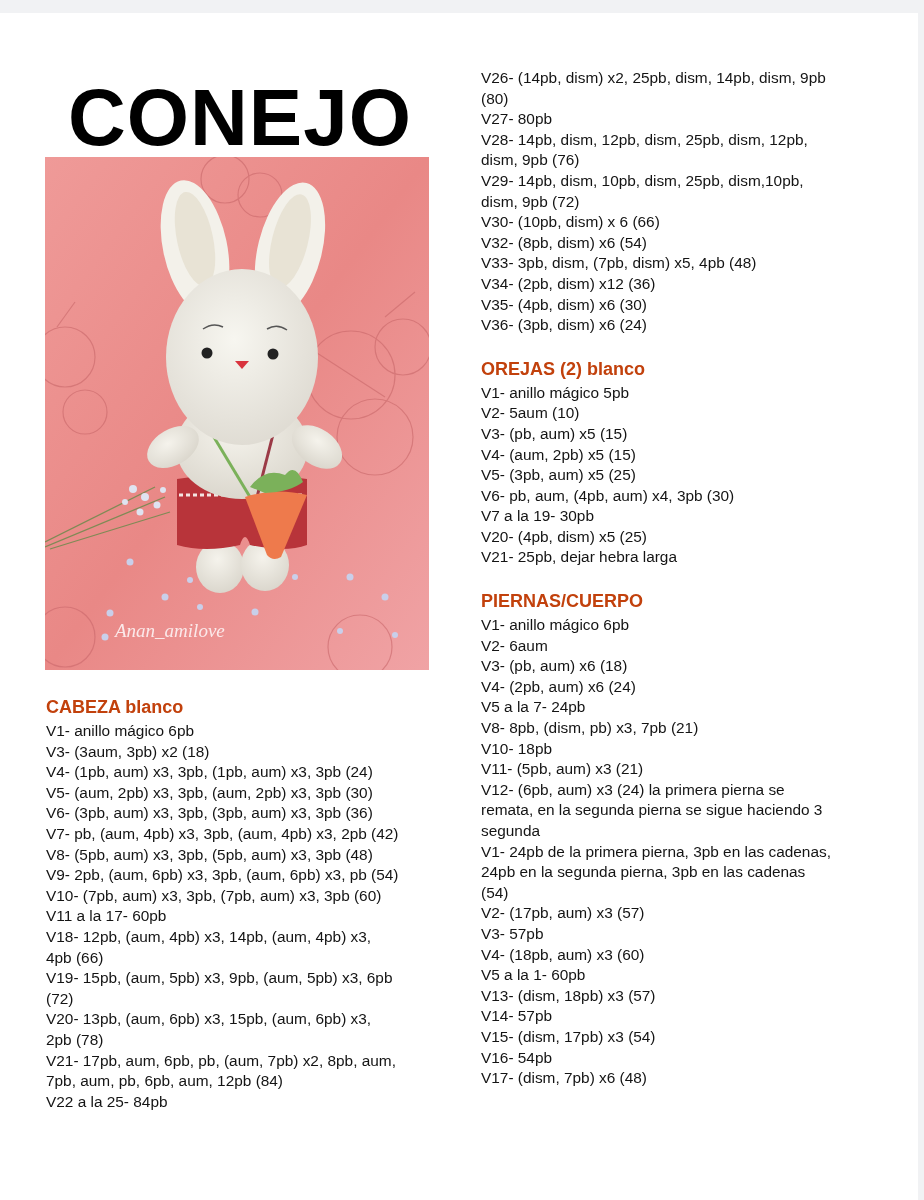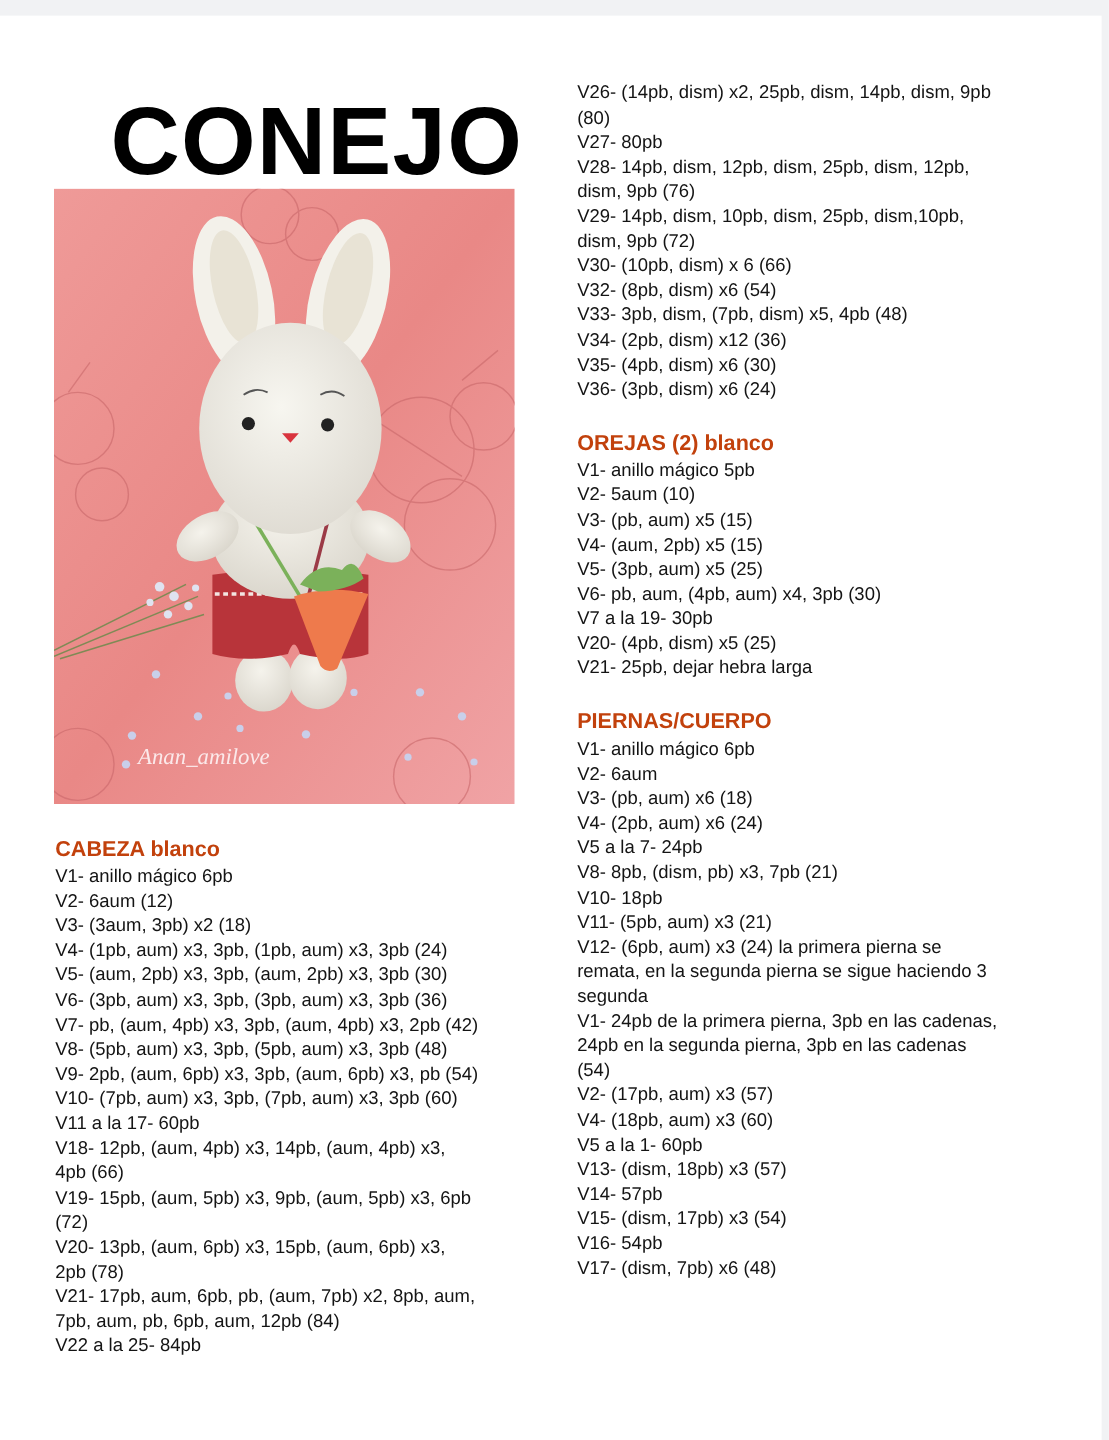--- a/index.html
+++ b/index.html
@@ -9,21 +9,21 @@
     font-family: "Liberation Sans", sans-serif;
     color: #111;
     position: relative;
   }
   .page {
     position: absolute; left: 0; top: 13px;
     width: 918px; height: 1187px;
     background: #ffffff;
   }
   .title {
-    position: absolute; left: 92px; top: 55px;
+    position: absolute; left: 68px; top: 55px;
     font-size: 80px; font-weight: bold; letter-spacing: 1px;
     color: #000; line-height: 100px; margin: 0;
   }
   .photo {
     position: absolute; left: 45px; top: 144px;
     width: 384px; height: 513px;
     overflow: hidden;
     text-align: center;
   }
   .photo svg { display: block; }
@@ -139,21 +139,20 @@
       <path d="M190 204 L204 204 L197 212 Z" fill="#d9343e"></path>
 
       <text x="70" y="480" font-family="Liberation Serif, serif" font-style="italic" font-size="19" fill="#fbe9ea">Anan_amilove</text>
     </svg>
   </div>
 
   <div class="col-left">
     <h2 class="section-heading">CABEZA blanco</h2>
     <ul class="steps">
       <li>V1- anillo mágico 6pb</li>
-      <li>V2- 6aum (12)</li>
       <li>V3- (3aum, 3pb) x2 (18)</li>
       <li>V4- (1pb, aum) x3, 3pb, (1pb, aum) x3, 3pb (24)</li>
       <li>V5- (aum, 2pb) x3, 3pb, (aum, 2pb) x3, 3pb (30)</li>
       <li>V6- (3pb, aum) x3, 3pb, (3pb, aum) x3, 3pb (36)</li>
       <li>V7- pb, (aum, 4pb) x3, 3pb, (aum, 4pb) x3, 2pb (42)</li>
       <li>V8- (5pb, aum) x3, 3pb, (5pb, aum) x3, 3pb (48)</li>
       <li>V9- 2pb, (aum, 6pb) x3, 3pb, (aum, 6pb) x3, pb (54)</li>
       <li>V10- (7pb, aum) x3, 3pb, (7pb, aum) x3, 3pb (60)</li>
       <li>V11 a la 17- 60pb</li>
       <li>V18- 12pb, (aum, 4pb) x3, 14pb, (aum, 4pb) x3,</li>
@@ -210,20 +209,21 @@
       <li>V8- 8pb, (dism, pb) x3, 7pb (21)</li>
       <li>V10- 18pb</li>
       <li>V11- (5pb, aum) x3 (21)</li>
       <li>V12- (6pb, aum) x3 (24) la primera pierna se</li>
       <li>remata, en la segunda pierna se sigue haciendo 3</li>
       <li>segunda</li>
       <li>V1- 24pb de la primera pierna, 3pb en las cadenas,</li>
       <li>24pb en la segunda pierna, 3pb en las cadenas</li>
       <li>(54)</li>
       <li>V2- (17pb, aum) x3 (57)</li>
+      <li>V3- 57pb</li>
       <li>V4- (18pb, aum) x3 (60)</li>
       <li>V5 a la 1- 60pb</li>
       <li>V13- (dism, 18pb) x3 (57)</li>
       <li>V14- 57pb</li>
       <li>V15- (dism, 17pb) x3 (54)</li>
       <li>V16- 54pb</li>
       <li>V17- (dism, 7pb) x6 (48)</li>
     </ul>
   </div>
 

